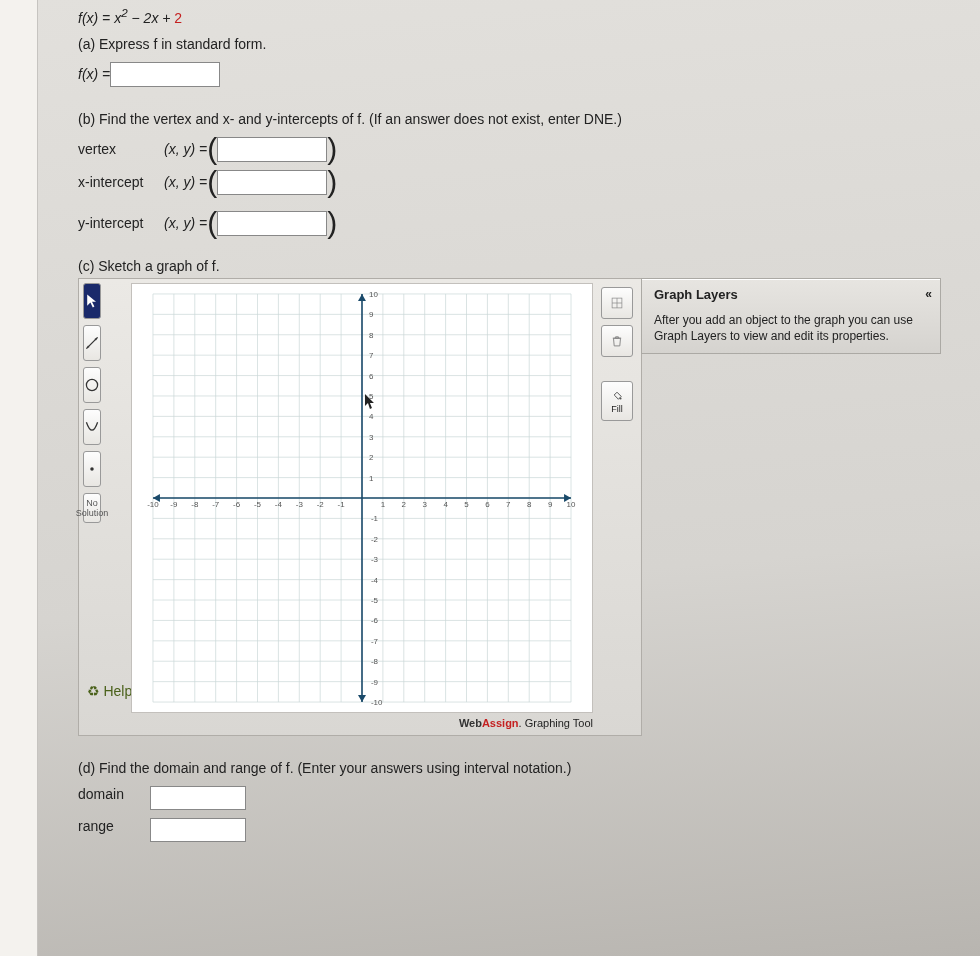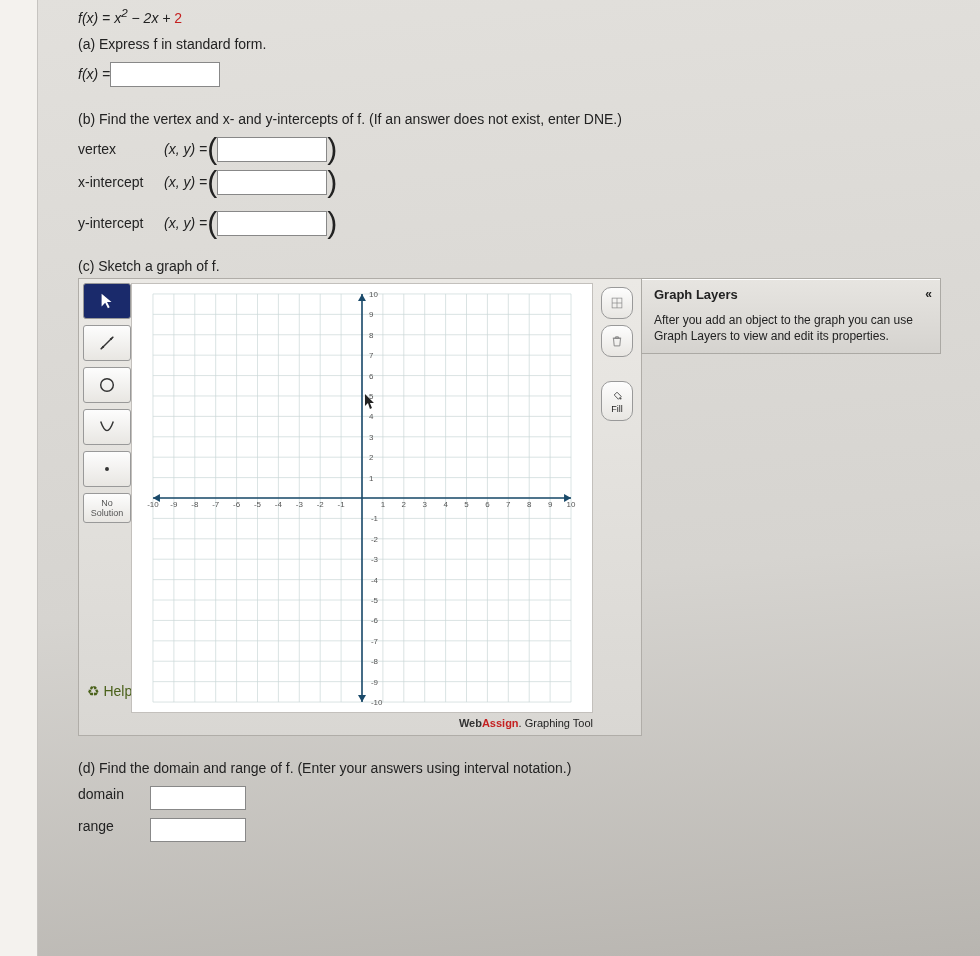--- a/index.html
+++ b/index.html
@@ -42,21 +42,21 @@
     border: 1px solid #b0ada8;
     padding: 4px;
     position: relative;
   }
   .toolbar {
     position:absolute; left:4px; top:4px;
     width:40px;
     display:flex; flex-direction:column; gap:6px;
   }
   .tool-btn {
-    width:48px; height:36px;
+    width:18px; height:36px;
     background: linear-gradient(#fdfdfd,#e8e6e2);
     border:1px solid #999;
     border-radius:3px;
     display:flex;align-items:center;justify-content:center;
     font-size:15px;
     cursor:pointer;
   }
   .tool-btn.active { background:#1a2a6b; color:#fff; }
   .tool-btn.nosol { height:30px; font-size:9px; line-height:10px; text-align:center; color:#555;}
   .tool-btn svg { width:18px; height:18px; }
@@ -68,21 +68,21 @@
     height:430px;
     position:relative;
     border:1px solid #c3c0bc;
   }
   .canvas-holder svg { width:100%; height:100%; }
   .right-btns { position:absolute; right:6px; top:8px; width:34px; display:flex; flex-direction:column; gap:6px;}
   .mini-btn {
     width:32px; height:32px;
     background: linear-gradient(#fdfdfd,#e8e6e2);
     border:1px solid #999;
-    border-radius:10px;
+    border-radius:3px;
     font-size:9px; text-align:center;
     display:flex;align-items:center;justify-content:center;
     cursor:pointer;
   }
   .mini-btn.fill { height:40px; flex-direction:column; gap:2px; margin-top:18px;}
   .credit { text-align:right; font-size:11px; padding:4px 44px 2px 0;}
   .credit .web{font-weight:bold;color:#333;} .credit .assign{font-weight:bold;color:#c42020;}
 
   
   .layers {

